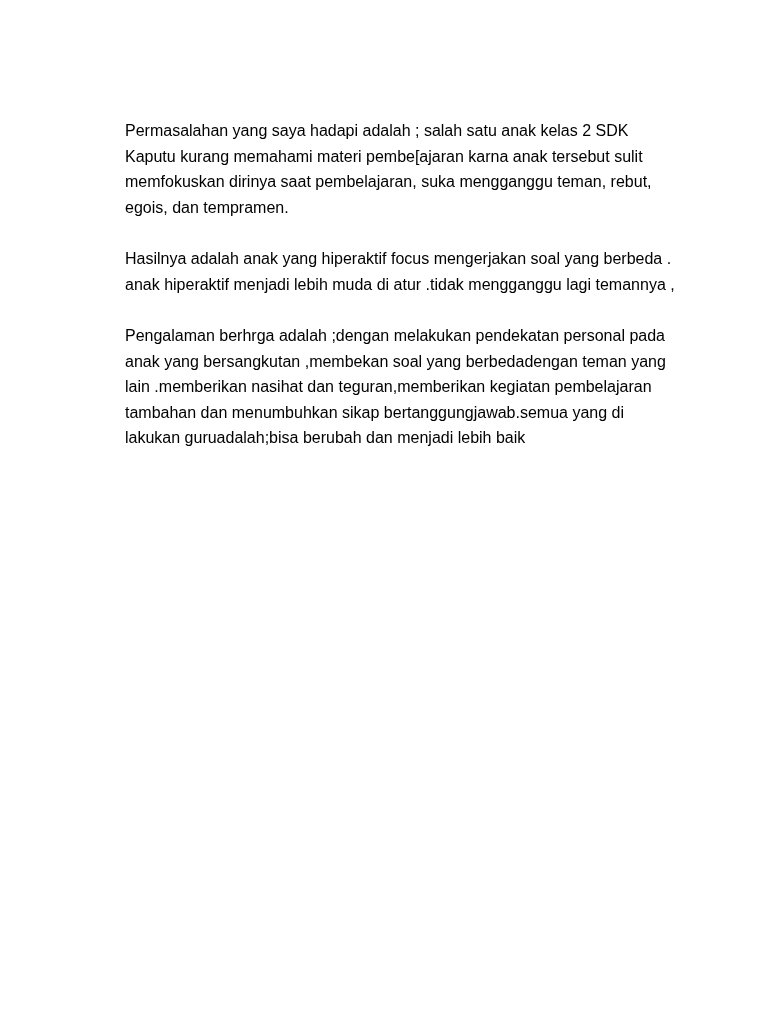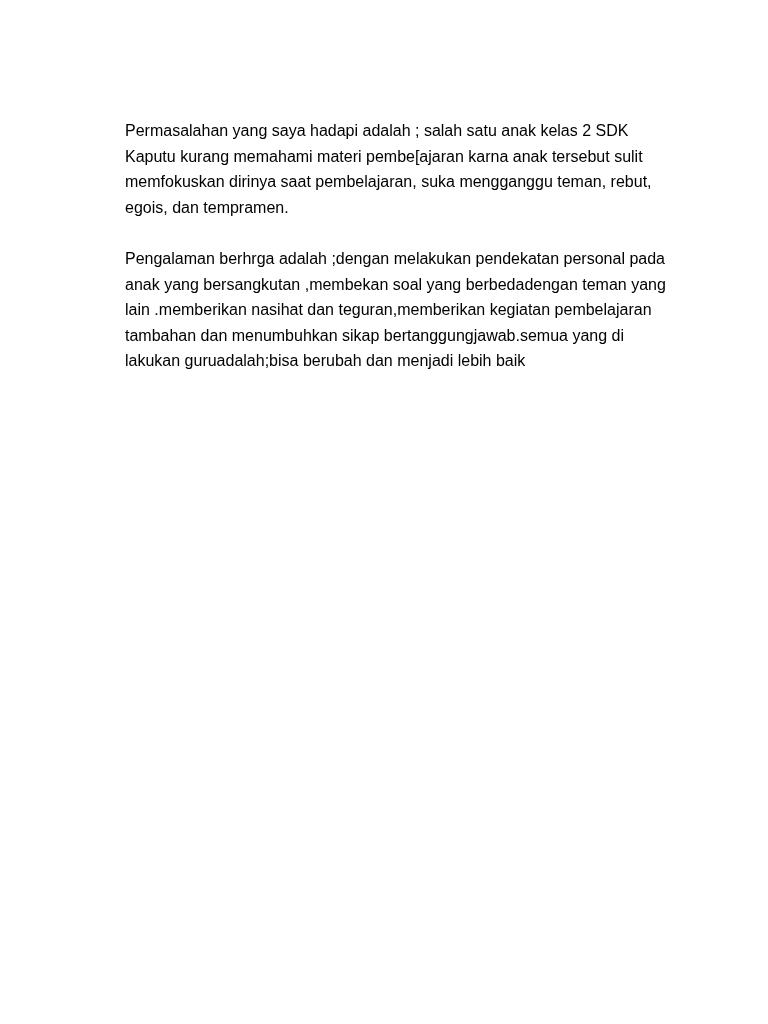--- a/index.html
+++ b/index.html
@@ -38,16 +38,17 @@
     height: 10px;
     background: #000000;
   }
 </style>
 </head>
 <body>
 
 <div class="page">
   <div class="content">
     <p>Permasalahan yang saya hadapi adalah ; salah satu anak kelas 2 SDK Kaputu kurang memahami materi pembe[ajaran karna anak tersebut sulit memfokuskan dirinya saat pembelajaran, suka mengganggu teman, rebut, egois, dan tempramen.</p>
+    <p>Hasilnya adalah anak yang hiperaktif focus mengerjakan soal yang berbeda . anak hiperaktif menjadi lebih muda di atur .tidak mengganggu lagi temannya ,</p>
     <p>Pengalaman berhrga adalah ;dengan melakukan pendekatan personal pada anak yang bersangkutan ,membekan soal yang berbedadengan teman yang lain .memberikan nasihat dan teguran,memberikan kegiatan pembelajaran tambahan dan menumbuhkan sikap bertanggungjawab.semua yang di lakukan guruadalah;bisa berubah dan menjadi lebih baik</p>
   </div>
   <div class="bottom-bar"></div>
 </div>
 
 </body></html>

